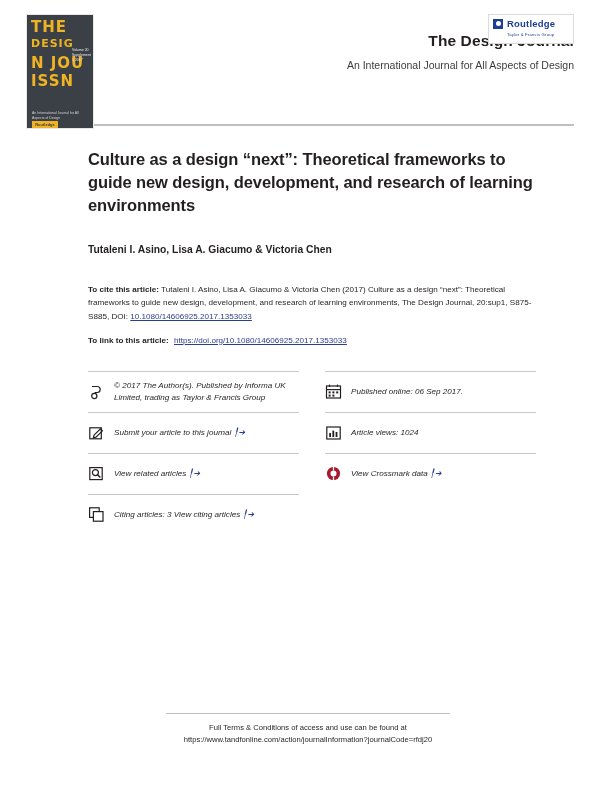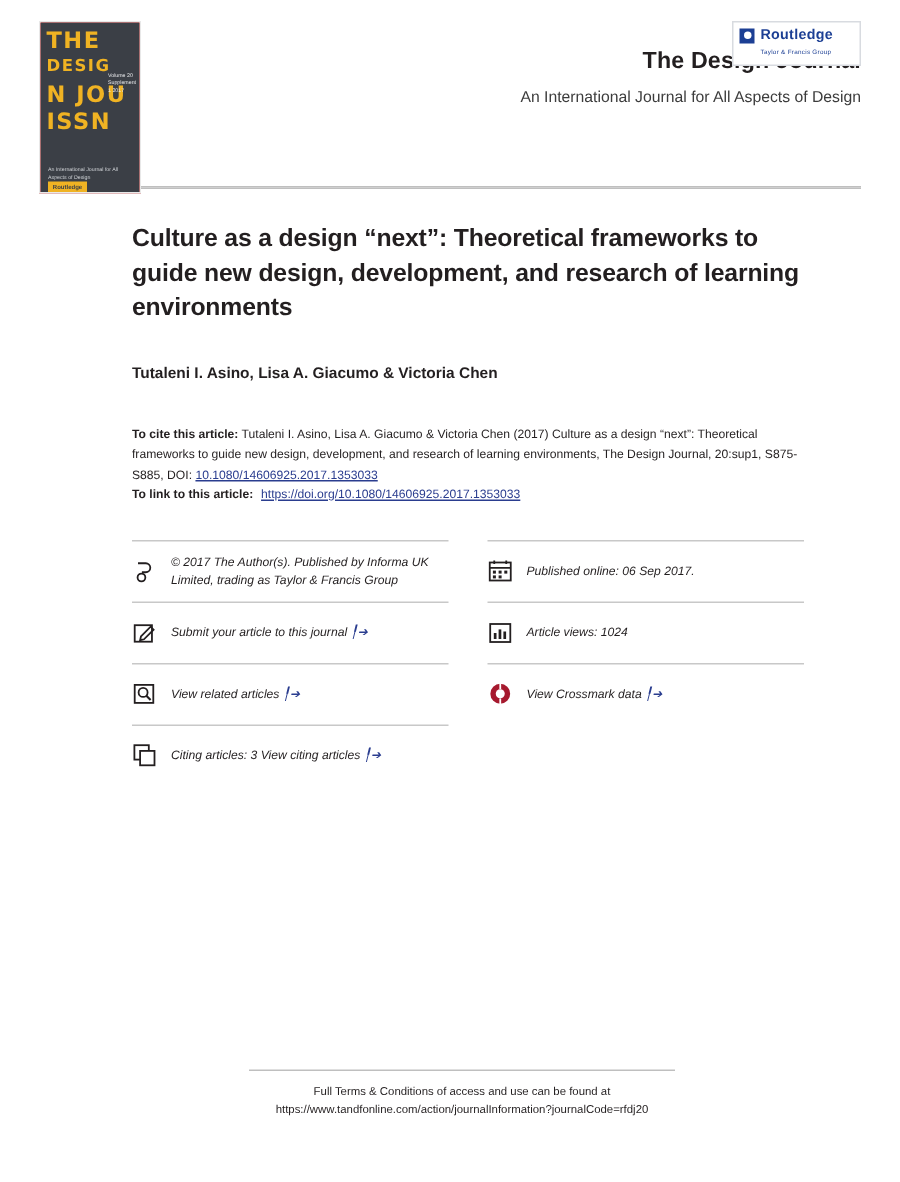--- a/index.html
+++ b/index.html
@@ -179,21 +179,21 @@
   }
   .cite-block {
     margin-top: 28px;
     font-size: 8.1px;
     line-height: 1.62;
     color: #231f20;
   }
   .cite-block .lead { font-weight: bold; }
   .cite-block a { color: #2a3d8f; text-decoration: underline; }
   .link-line {
-    margin-top: 2px;
+    margin-top: 13px;
     font-size: 8.1px;
     color: #231f20;
   }
   .link-line .lead { font-weight: bold; }
   .link-line a { color: #2a3d8f; text-decoration: underline; margin-left: 3px; }
 
   
   .metrics {
     margin: 26px 64px 0 88px;
     display: grid;

